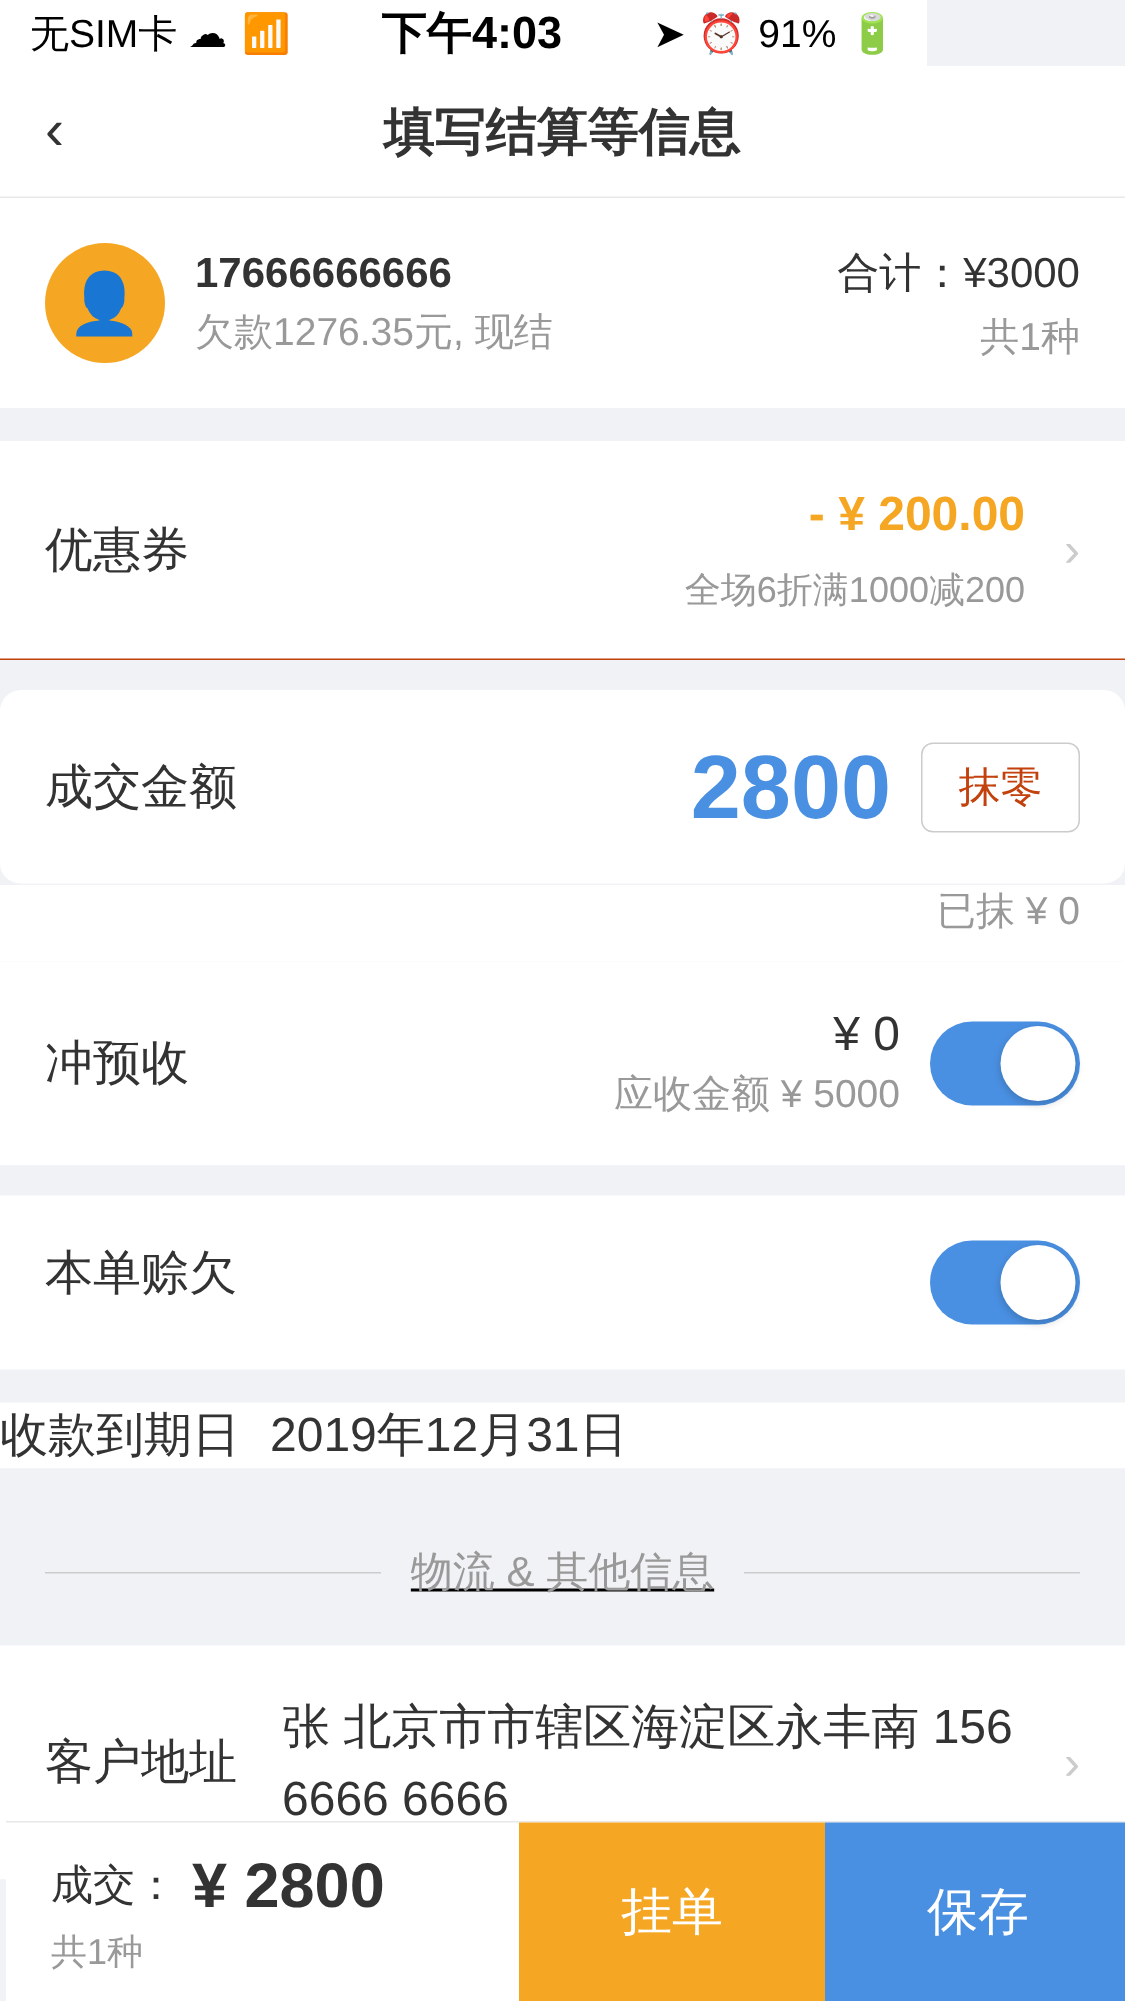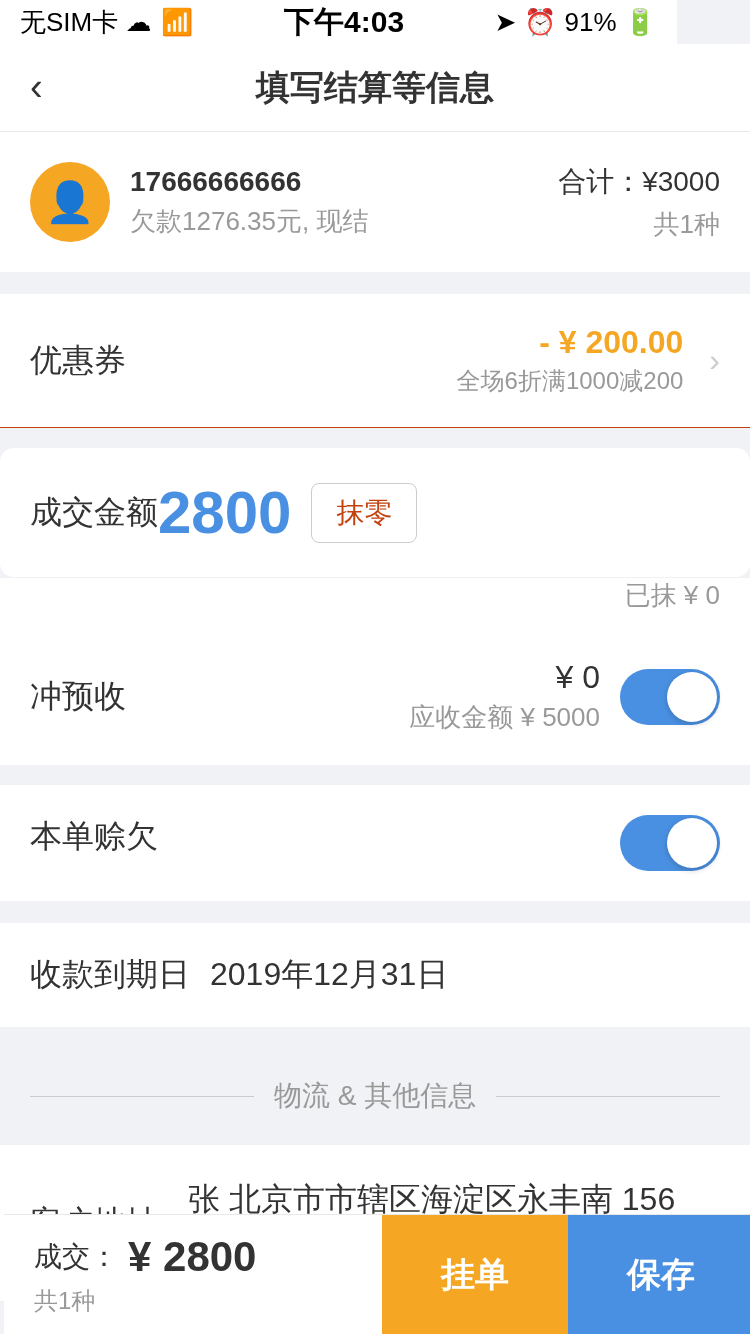--- a/index.html
+++ b/index.html
@@ -8,21 +8,21 @@
       font-family: -apple-system, 'PingFang SC', 'Helvetica Neue', Arial, sans-serif;
       background: #f0f2f5;
       width: 750px;
       min-height: 1334px;
       position: relative;
       overflow-x: hidden;
     }
 
     
     .status-bar {
-      width: 677px;
+      width: 618px;
       height: 44px;
       background: #fff;
       display: flex;
       align-items: center;
       justify-content: space-between;
       padding: 0 20px;
       font-size: 28px;
       font-weight: 500;
     }
     .status-left { display: flex; align-items: center; gap: 10px; font-size: 26px; }
@@ -132,37 +132,38 @@
       gap: 16px;
     }
     .coupon-discount {
       color: #f5a623;
       font-size: 32px;
       font-weight: 600;
     }
     .coupon-desc {
       font-size: 24px;
       color: #999;
-      margin-top: 4px;
+      margin-top: 16px;
     }
     .coupon-right {
       text-align: right;
     }
     .chevron {
       color: #ccc;
       font-size: 32px;
       margin-left: 10px;
     }
 
     
     .deal-amount-section {
       background: #fff;
       padding: 30px;
       display: flex;
       align-items: center;
+      justify-content: space-between;
       border-bottom: 1px solid #f0f2f5;
       border-radius: 14px;
     }
     .deal-label {
       font-size: 32px;
       color: #333;
     }
     .deal-right {
       display: flex;
       align-items: center;
@@ -250,21 +251,20 @@
       padding: 30px;
       display: flex;
       align-items: flex-start;
       justify-content: space-between;
       margin-bottom: 2px;
     }
 
     
     .date-section {
       background: #fff;
-      padding: 30px;
       display: flex;
       align-items: center;
       gap: 20px;
     }
     .date-label {
       font-size: 32px;
       color: #333;
       flex-shrink: 0;
     }
     .date-value {
@@ -273,20 +273,21 @@
     }
 
     
     .logistics-divider {
       background: #f0f2f5;
       padding: 30px;
       display: flex;
       align-items: center;
       justify-content: center;
       gap: 20px;
+      text-decoration: underline;
     }
     .divider-line {
       flex: 1;
       height: 1px;
       background: #ccc;
     }
     .divider-text {
       font-size: 28px;
       color: #999;
     }
@@ -346,26 +347,26 @@
       font-weight: 700;
       color: #333;
     }
     .footer-count {
       font-size: 24px;
       color: #999;
       margin-top: 4px;
     }
     .footer-btn {
       height: 120px;
-      width: 186px;
+      width: 204px;
       display: flex;
       align-items: center;
       justify-content: center;
       font-size: 34px;
-      font-weight: 700;
+      font-weight: 400;
       color: #fff;
       cursor: pointer;
       border: none;
       outline: none;
     }
     .btn-hang { background: #f5a623; }
     .btn-save { background: #4a90e2; }
   </style>
 </head>
 <body>

